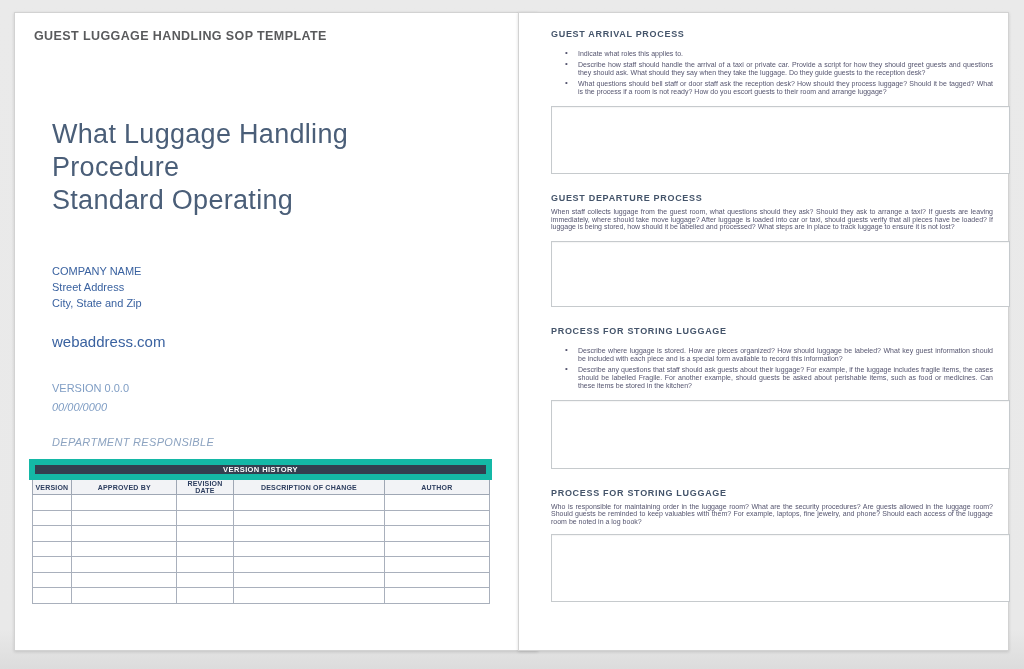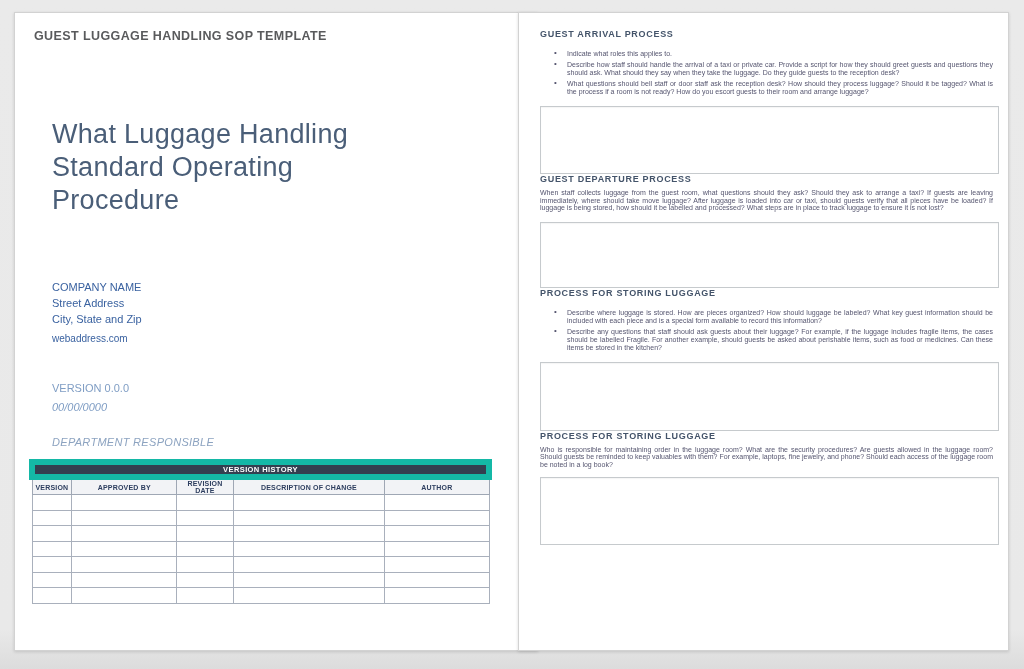--- a/index.html
+++ b/index.html
@@ -12,38 +12,38 @@
   }
   .page {
     position: absolute;
     top: 12px;
     height: 639px;
     background: #ffffff;
     border: 1px solid #d2d2d2;
     box-shadow: 0 1px 3px rgba(0,0,0,0.14);
   }
   .page-left  { left: 14px;  width: 524px; }
-  .page-right { left: 518px; width: 491px; padding: 16px 15px 0 21px; }
+  .page-right { left: 518px; width: 491px; padding: 16px 15px 0 32px; }
 
   
   .kicker {
     position: absolute; left: 19px; top: 16px;
     font-size: 12.5px; font-weight: bold; letter-spacing: 0.4px;
     color: #595a5c;
   }
   .doc-title {
     position: absolute; left: 37px; top: 105px;
     font-size: 27px; line-height: 33px; letter-spacing: 0.3px;
     color: #4a5e78;
   }
   .company-block {
     position: absolute; left: 37px; top: 250px;
-    font-size: 11px; line-height: 16px; color: #3a62a0; margin-top: 16px;
-  }
-  .web-address  { position: absolute; left: 37px; top: 320px; font-size: 10px; color: #3a62a0; }
+    font-size: 11px; line-height: 16px; color: #3a62a0;
+  }
+  .web-address  { position: absolute; left: 37px; top: 320px; font-size: 15px; color: #3a62a0; }
   .version-line { position: absolute; left: 37px; top: 369px; font-size: 11px; color: #7f9dc4; }
   .date-line    { position: absolute; left: 37px; top: 388px; font-size: 11px; color: #7f9dc4; font-style: italic; }
   .dept-line    { position: absolute; left: 37px; top: 423px; font-size: 11px; letter-spacing: 0.3px; color: #8ca3c0; font-style: italic; }
 
   .vh-table {
     position: absolute; left: 14px; top: 446px; width: 463px;
     border-collapse: collapse; table-layout: fixed;
   }
   .vh-table .vh-title-cell {
     background: #333f50; color: #ffffff;
@@ -64,21 +64,21 @@
   .col-approved { width: 23.0%; }
   .col-revdate  { width: 12.3%; }
   .col-desc     { width: 33.2%; }
   .col-author   { width: 22.8%; }
 
   
   .section-heading {
     font-size: 9px; font-weight: bold; letter-spacing: 0.7px;
     color: #44546a;
   }
-  .mt-gap { }
+  .mt-gap { margin-top: 19px; }
   ul.bullets { margin: 11px 0 0 0; padding: 0 0 0 27px; list-style: none; }
   ul.bullets li {
     position: relative;
     font-size: 7px; line-height: 8.2px; color: #55556f;
     margin-bottom: 2.5px; text-align: justify;
   }
   ul.bullets li::before {
     content: "\2022";
     position: absolute; left: -13px; top: -1px;
     font-size: 8px; color: #55556f;
@@ -100,22 +100,22 @@
   .answer-box.h68b { margin-top: 8px; }
 </style>
 </head>
 <body>
 
 <div class="page page-left">
   <div class="kicker">GUEST LUGGAGE HANDLING SOP TEMPLATE</div>
 
   <div class="doc-title">
     <div>What Luggage Handling</div>
+    <div>Procedure</div>
     <div>Standard Operating</div>
-    <div>Procedure</div>
   </div>
 
   <div class="company-block">
     <div>COMPANY NAME</div>
     <div>Street Address</div>
     <div>City, State and Zip</div>
   </div>
 
   <div class="web-address">webaddress.com</div>
   <div class="version-line">VERSION 0.0.0</div>

